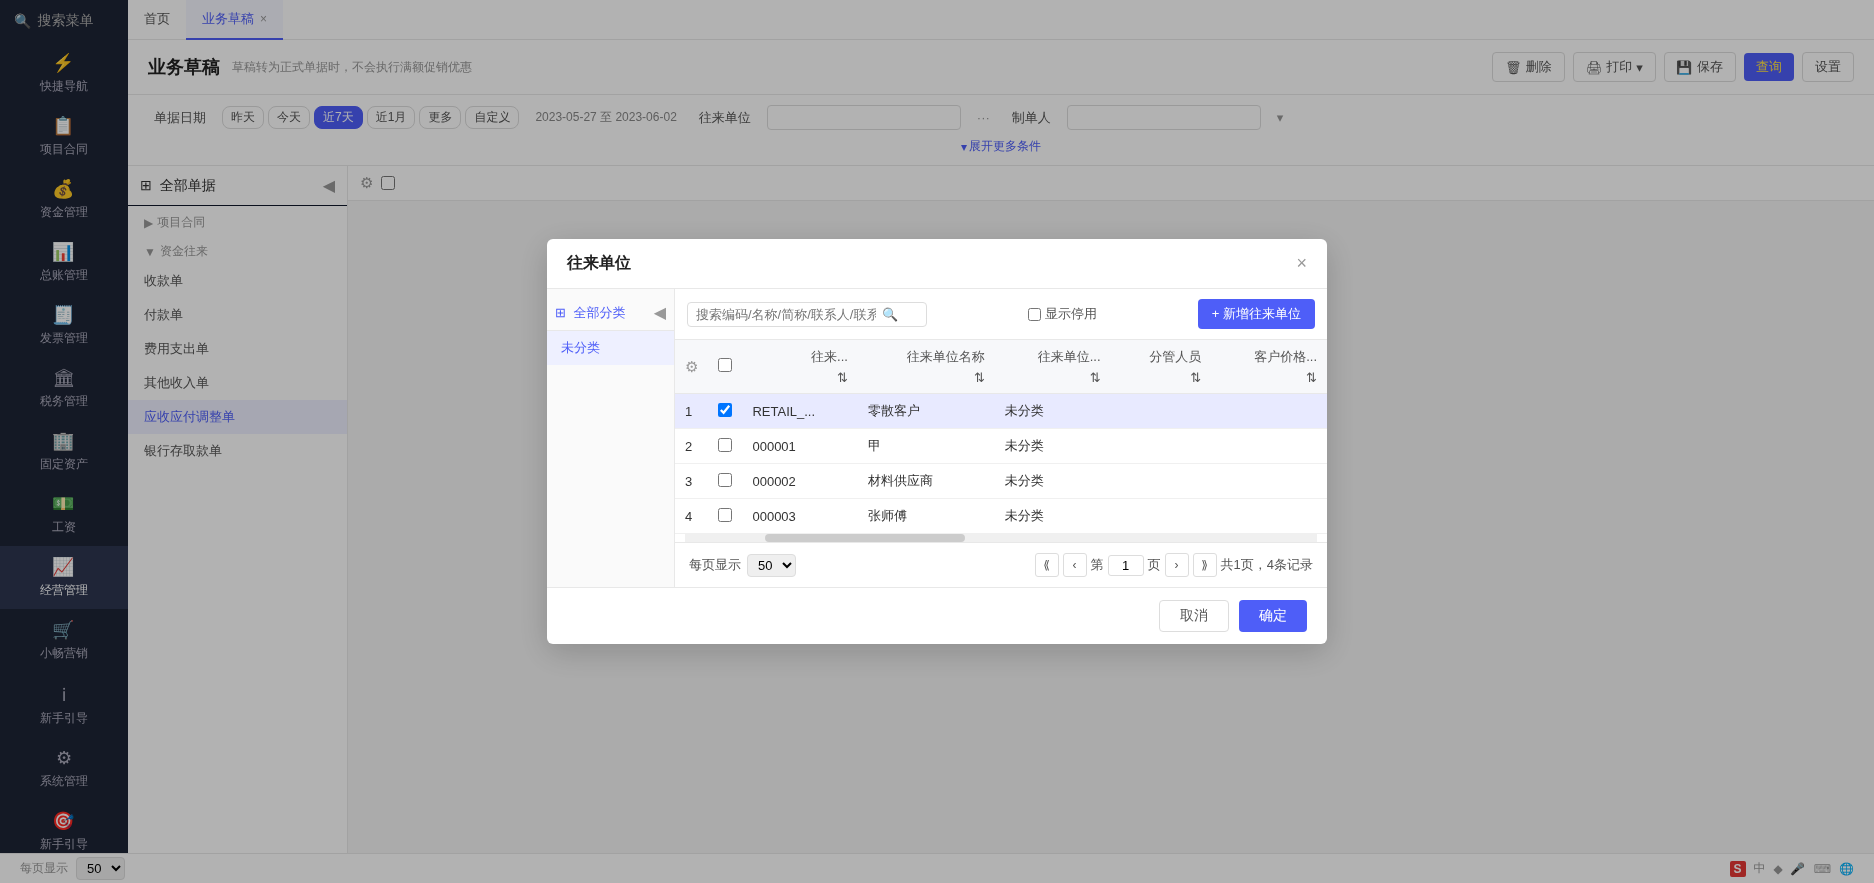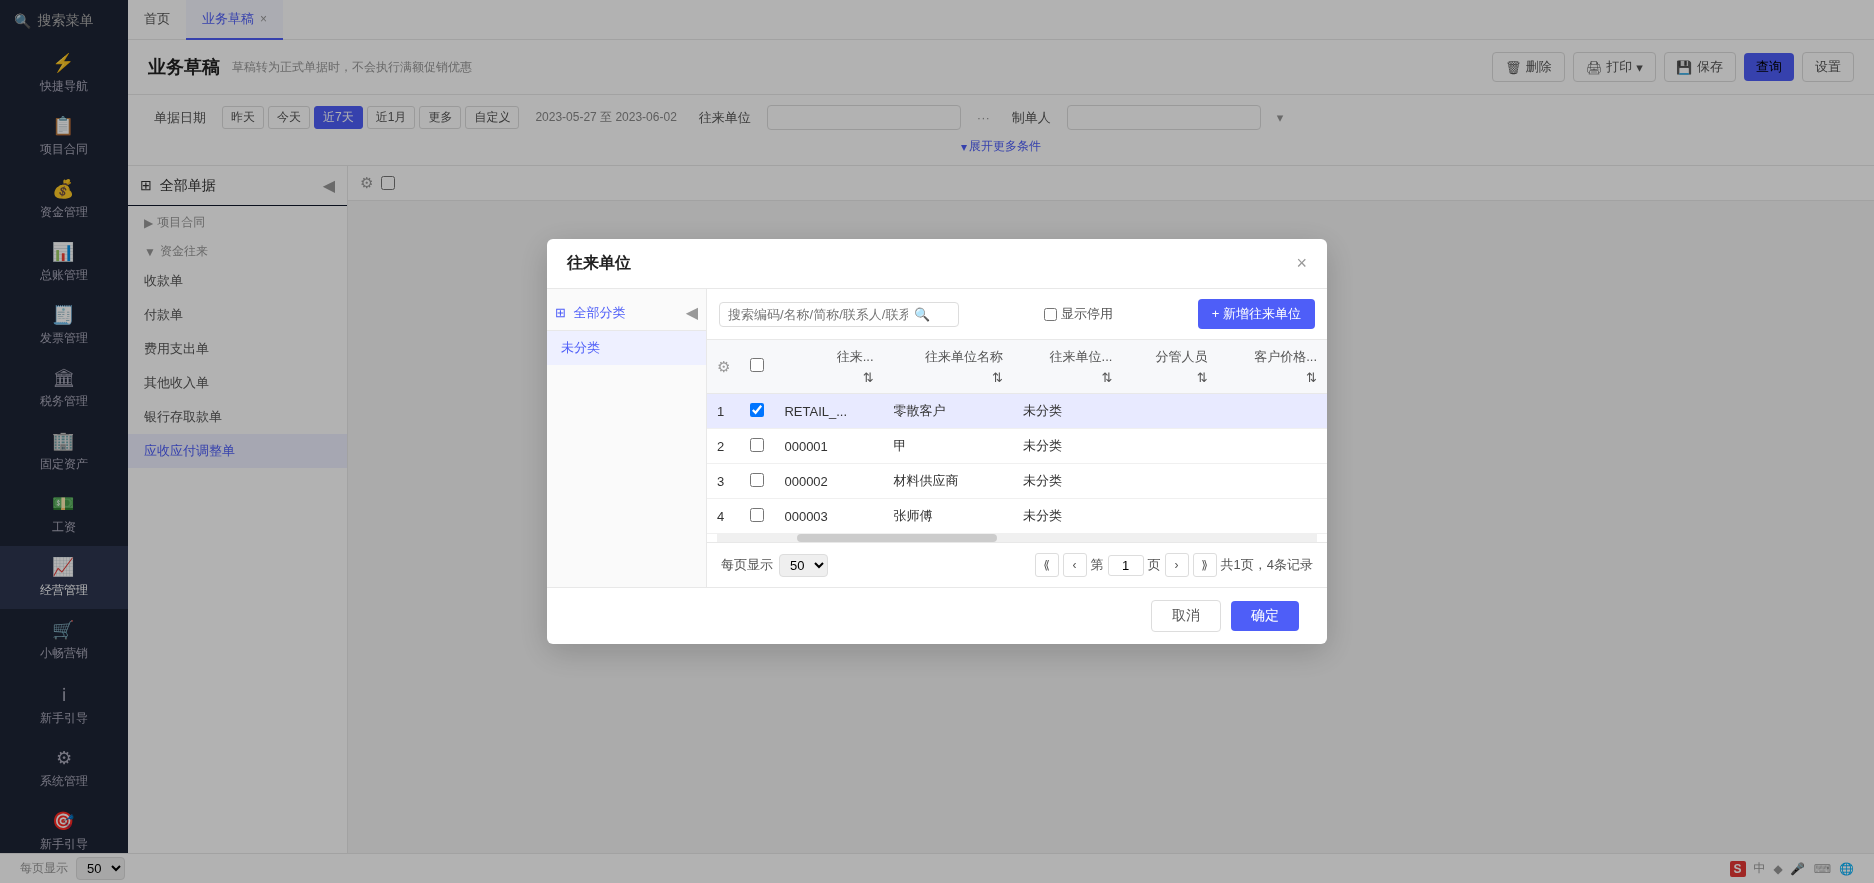--- a/index.html
+++ b/index.html
@@ -50,34 +50,34 @@
     .page-header-left { display: flex; align-items: center; gap: 12px; }
     .page-title { font-size: 18px; font-weight: 600; color: #222; }
     .page-subtitle { font-size: 12px; color: #999; }
     .page-header-actions { display: flex; align-items: center; gap: 8px; }
     .btn-action {
       padding: 5px 12px; border: 1px solid #ddd; border-radius: 4px;
       background: #fff; font-size: 13px; cursor: pointer; color: #555;
       display: flex; align-items: center; gap: 4px;
     }
     .btn-primary {
-      padding: 5px 12px; border-radius: 4px; background: #4e5ef8; color: #000000;
+      padding: 5px 12px; border-radius: 4px; background: #4e5ef8; color: #fde047;
       border: none; font-size: 13px; cursor: pointer;
     }
 
     
     .filter-bar {
       background: #fff; padding: 10px 20px; border-bottom: 1px solid #e8e8e8;
     }
     .filter-row { display: flex; align-items: center; gap: 16px; flex-wrap: wrap; }
     .filter-item { display: flex; align-items: center; gap: 16px; font-size: 13px; margin-left: 6px; }
     .filter-label { color: #555; white-space: nowrap; }
     .filter-date-btns { display: flex; gap: 4px; }
     .date-btn {
-      padding: 2px 8px; border-radius: 3px; font-size: 12px; cursor: pointer;
+      padding: 2px 8px; border-radius: 8px; font-size: 12px; cursor: pointer;
       border: 1px solid #ddd; background: #fff; color: #555;
     }
     .date-btn.active { background: #4e5ef8; color: #fff; border-color: #4e5ef8; }
     .date-range { font-size: 12px; color: #888; }
     .filter-input {
       border: 1px solid #ddd; border-radius: 4px; padding: 4px 8px; font-size: 13px;
       min-width: 160px;
     }
     .expand-btn {
       color: #4e5ef8; font-size: 12px; cursor: pointer; display: flex; align-items: center; gap: 2px;
@@ -134,21 +134,21 @@
       display: flex; align-items: center; justify-content: space-between;
       padding: 14px 20px; border-bottom: 1px solid #e8e8e8;
     }
     .modal-title { font-size: 16px; font-weight: 600; color: #222; }
     .modal-close { cursor: pointer; color: #999; font-size: 18px; }
 
     .modal-body { display: flex; flex: 1; overflow: hidden; }
 
     
     .modal-sidebar {
-      width: 160px; border-right: 1px solid #e8e8e8; padding: 10px 0;
+      width: 128px; border-right: 1px solid #e8e8e8; padding: 10px 0;
       background: #fafafa;
     }
     .modal-cat-item {
       padding: 8px 14px; font-size: 13px; cursor: pointer; color: #555;
       display: flex; align-items: center; gap: 6px;
     }
     .modal-cat-item.active { color: #4e5ef8; background: #eef0ff; font-weight: 500; }
     .modal-cat-header {
       display: flex; align-items: center; justify-content: space-between;
       padding: 4px 8px 8px; border-bottom: 1px solid #e8e8e8;
@@ -204,22 +204,22 @@
       font-size: 12px; color: #555;
     }
     .page-nav-btn:disabled { color: #ccc; cursor: not-allowed; }
     .page-input {
       width: 36px; border: 1px solid #ddd; border-radius: 3px; text-align: center;
       font-size: 13px; padding: 2px;
     }
 
     
     .modal-actions {
-      display: flex; align-items: center; justify-content: flex-end;
-      gap: 10px; padding: 12px 28px; border-top: 1px solid #e8e8e8;
+      display: flex; justify-content: flex-end;
+      gap: 10px; padding: 12px 20px; border-top: 1px solid #e8e8e8;
     }
     .btn-cancel {
       padding: 6px 20px; border: 1px solid #ddd; border-radius: 4px;
       background: #fff; font-size: 14px; cursor: pointer; color: #555;
     }
     .btn-confirm {
       padding: 6px 20px; border: none; border-radius: 4px;
       background: #4e5ef8; color: #fff; font-size: 14px; cursor: pointer;
     }
 
@@ -414,25 +414,25 @@
       </div>
       <div class="menu-item menu-sub">
         <span>付款单</span>
       </div>
       <div class="menu-item menu-sub">
         <span>费用支出单</span>
       </div>
       <div class="menu-item menu-sub">
         <span>其他收入单</span>
       </div>
+      <div class="menu-item menu-sub active">
+        <span>应收应付调整单</span>
+      </div>
       <div class="menu-item menu-sub">
         <span>银行存取款单</span>
-      </div>
-      <div class="menu-item menu-sub active">
-        <span>应收应付调整单</span>
       </div>
     </div>
 
     <div class="right-panel">
       <div style="padding:8px 12px; background:#fff; border-bottom:1px solid #e8e8e8; display:flex; align-items:center; gap:8px;">
         <span class="gear-icon">⚙</span>
         <input type="checkbox" class="cb" style="">
       </div>
       <div class="right-panel-empty">
         <span>未找到任何业务草稿</span>

